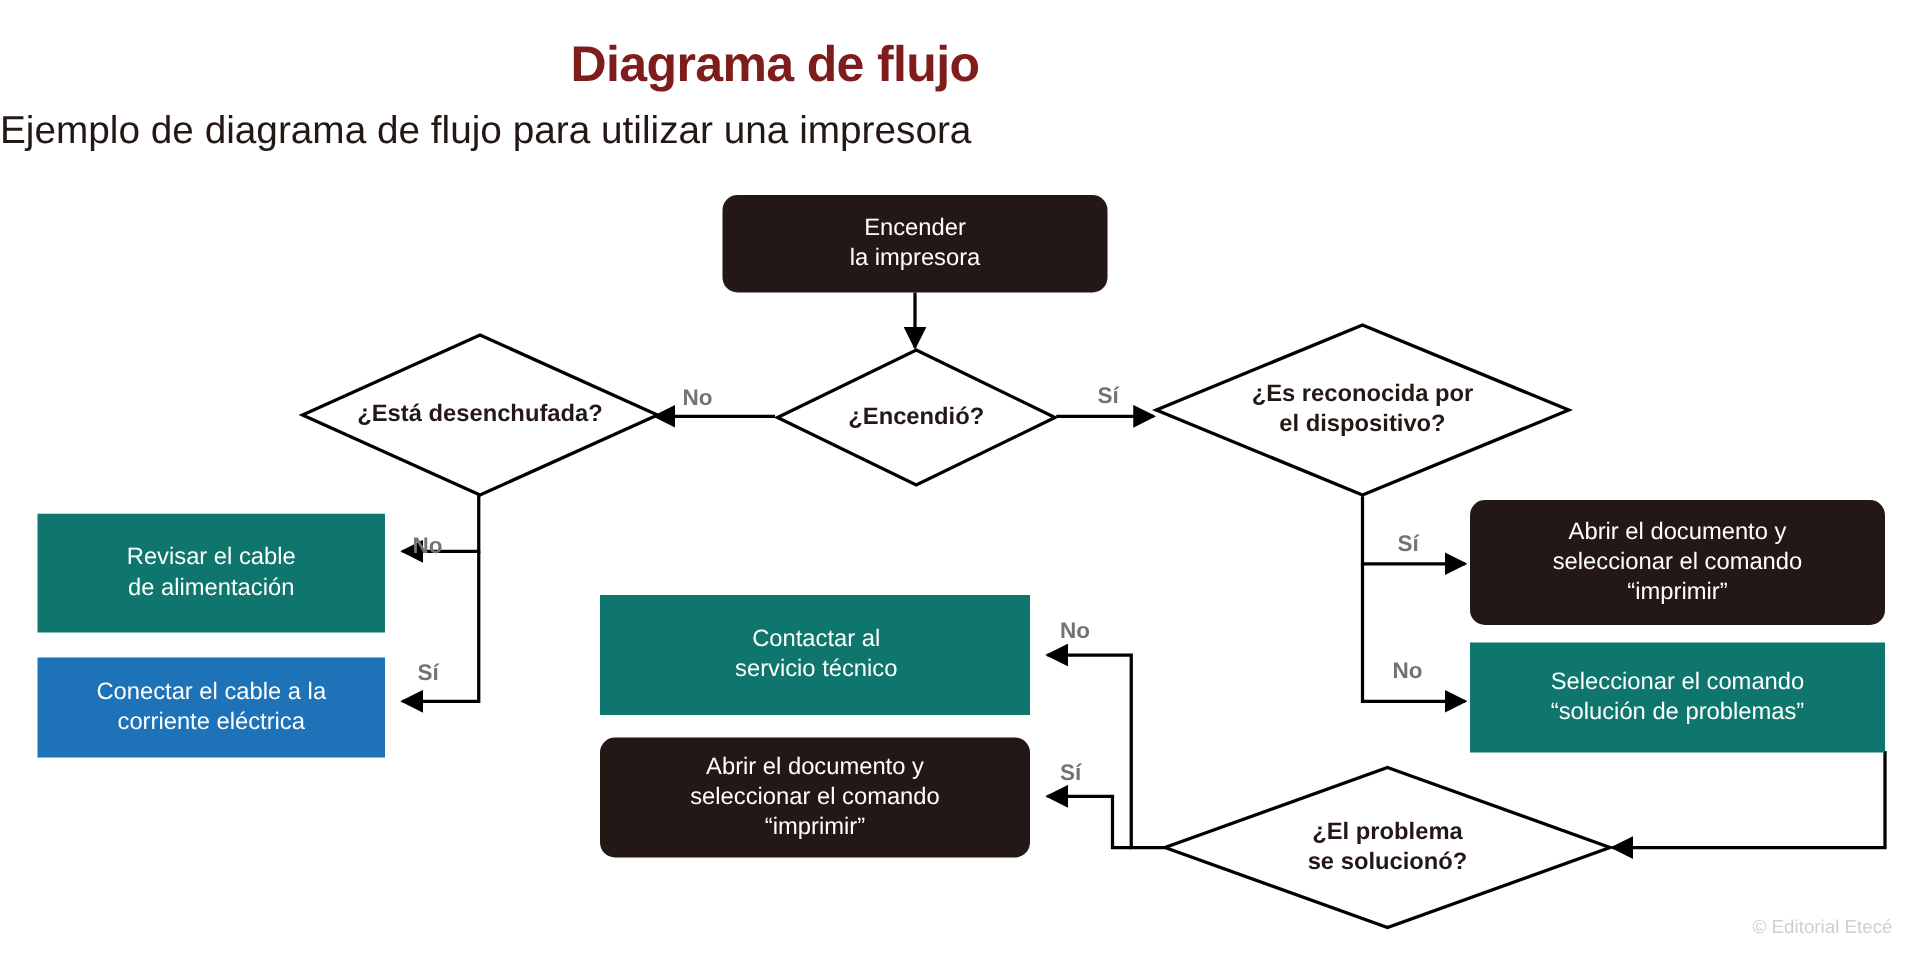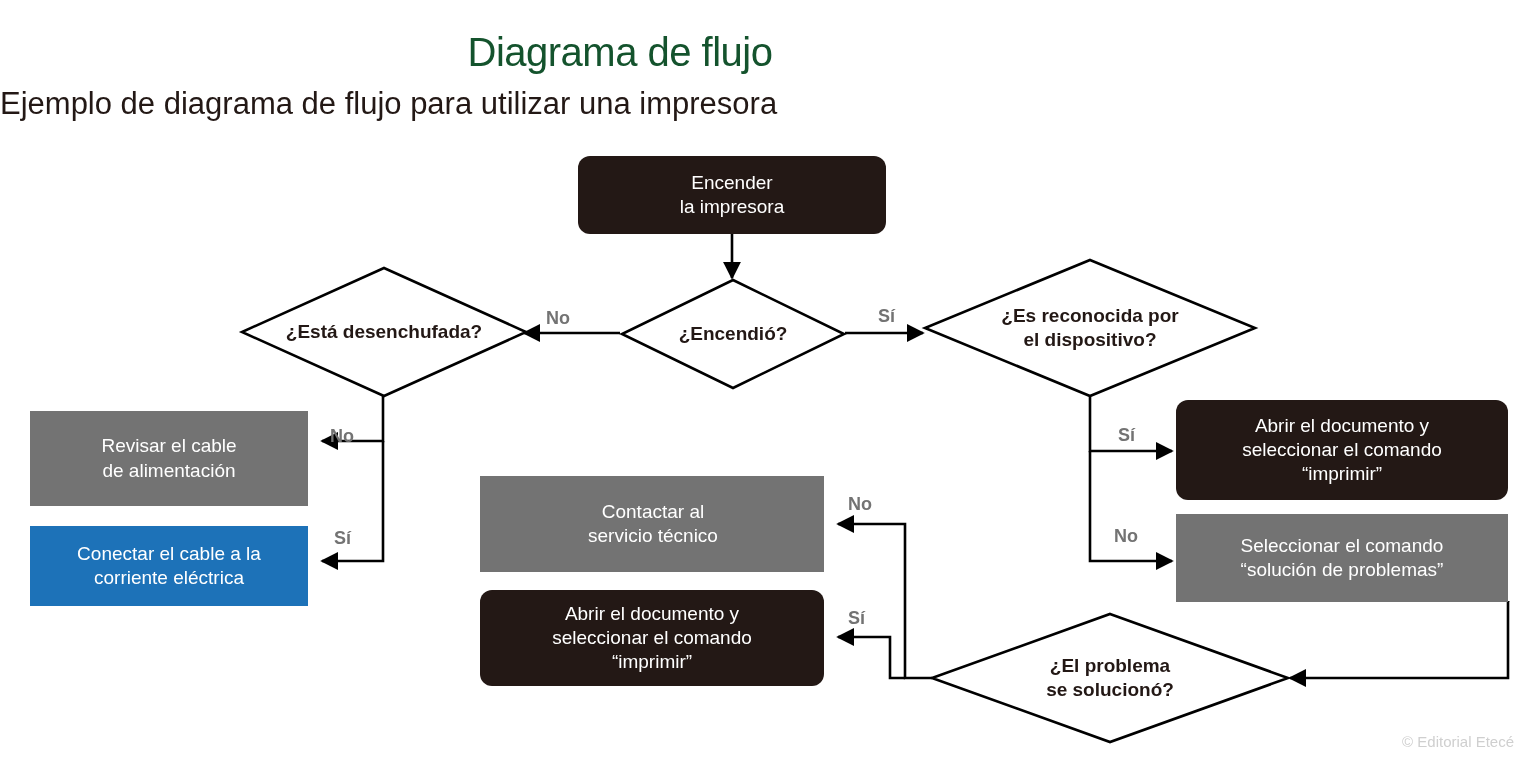--- a/index.html
+++ b/index.html
@@ -18,22 +18,22 @@
     overflow: hidden;
   }
   
   #title {
     position: absolute;
     left: 0;
     top: 30px;
     width: 1240px;
     text-align: center;
     font-size: 40px;
-    font-weight: normal;
-    color: #14532d;
+    font-weight: bold;
+    color: #7f1d1d;
     letter-spacing: -0.5px;
   }
   #subtitle {
     position: absolute;
     left: 0;
     top: 86px;
     width: 1536px;
     text-align: left;
     font-size: 31px;
     font-weight: normal;
@@ -51,21 +51,21 @@
     font-size: 19px;
     line-height: 1.28;
     padding: 4px 10px;
     white-space: pre-line;
   }
   .box-dark {
     background: #231815;
     border-radius: 12px;
   }
   .box-pink {
-    background: #737373;
+    background: #0f766e;
   }
   .box-blue {
     background: #1d72b8;
   }
   
   .diamond-wrap {
     position: absolute;
   }
   .diamond-wrap svg {
     display: block;

